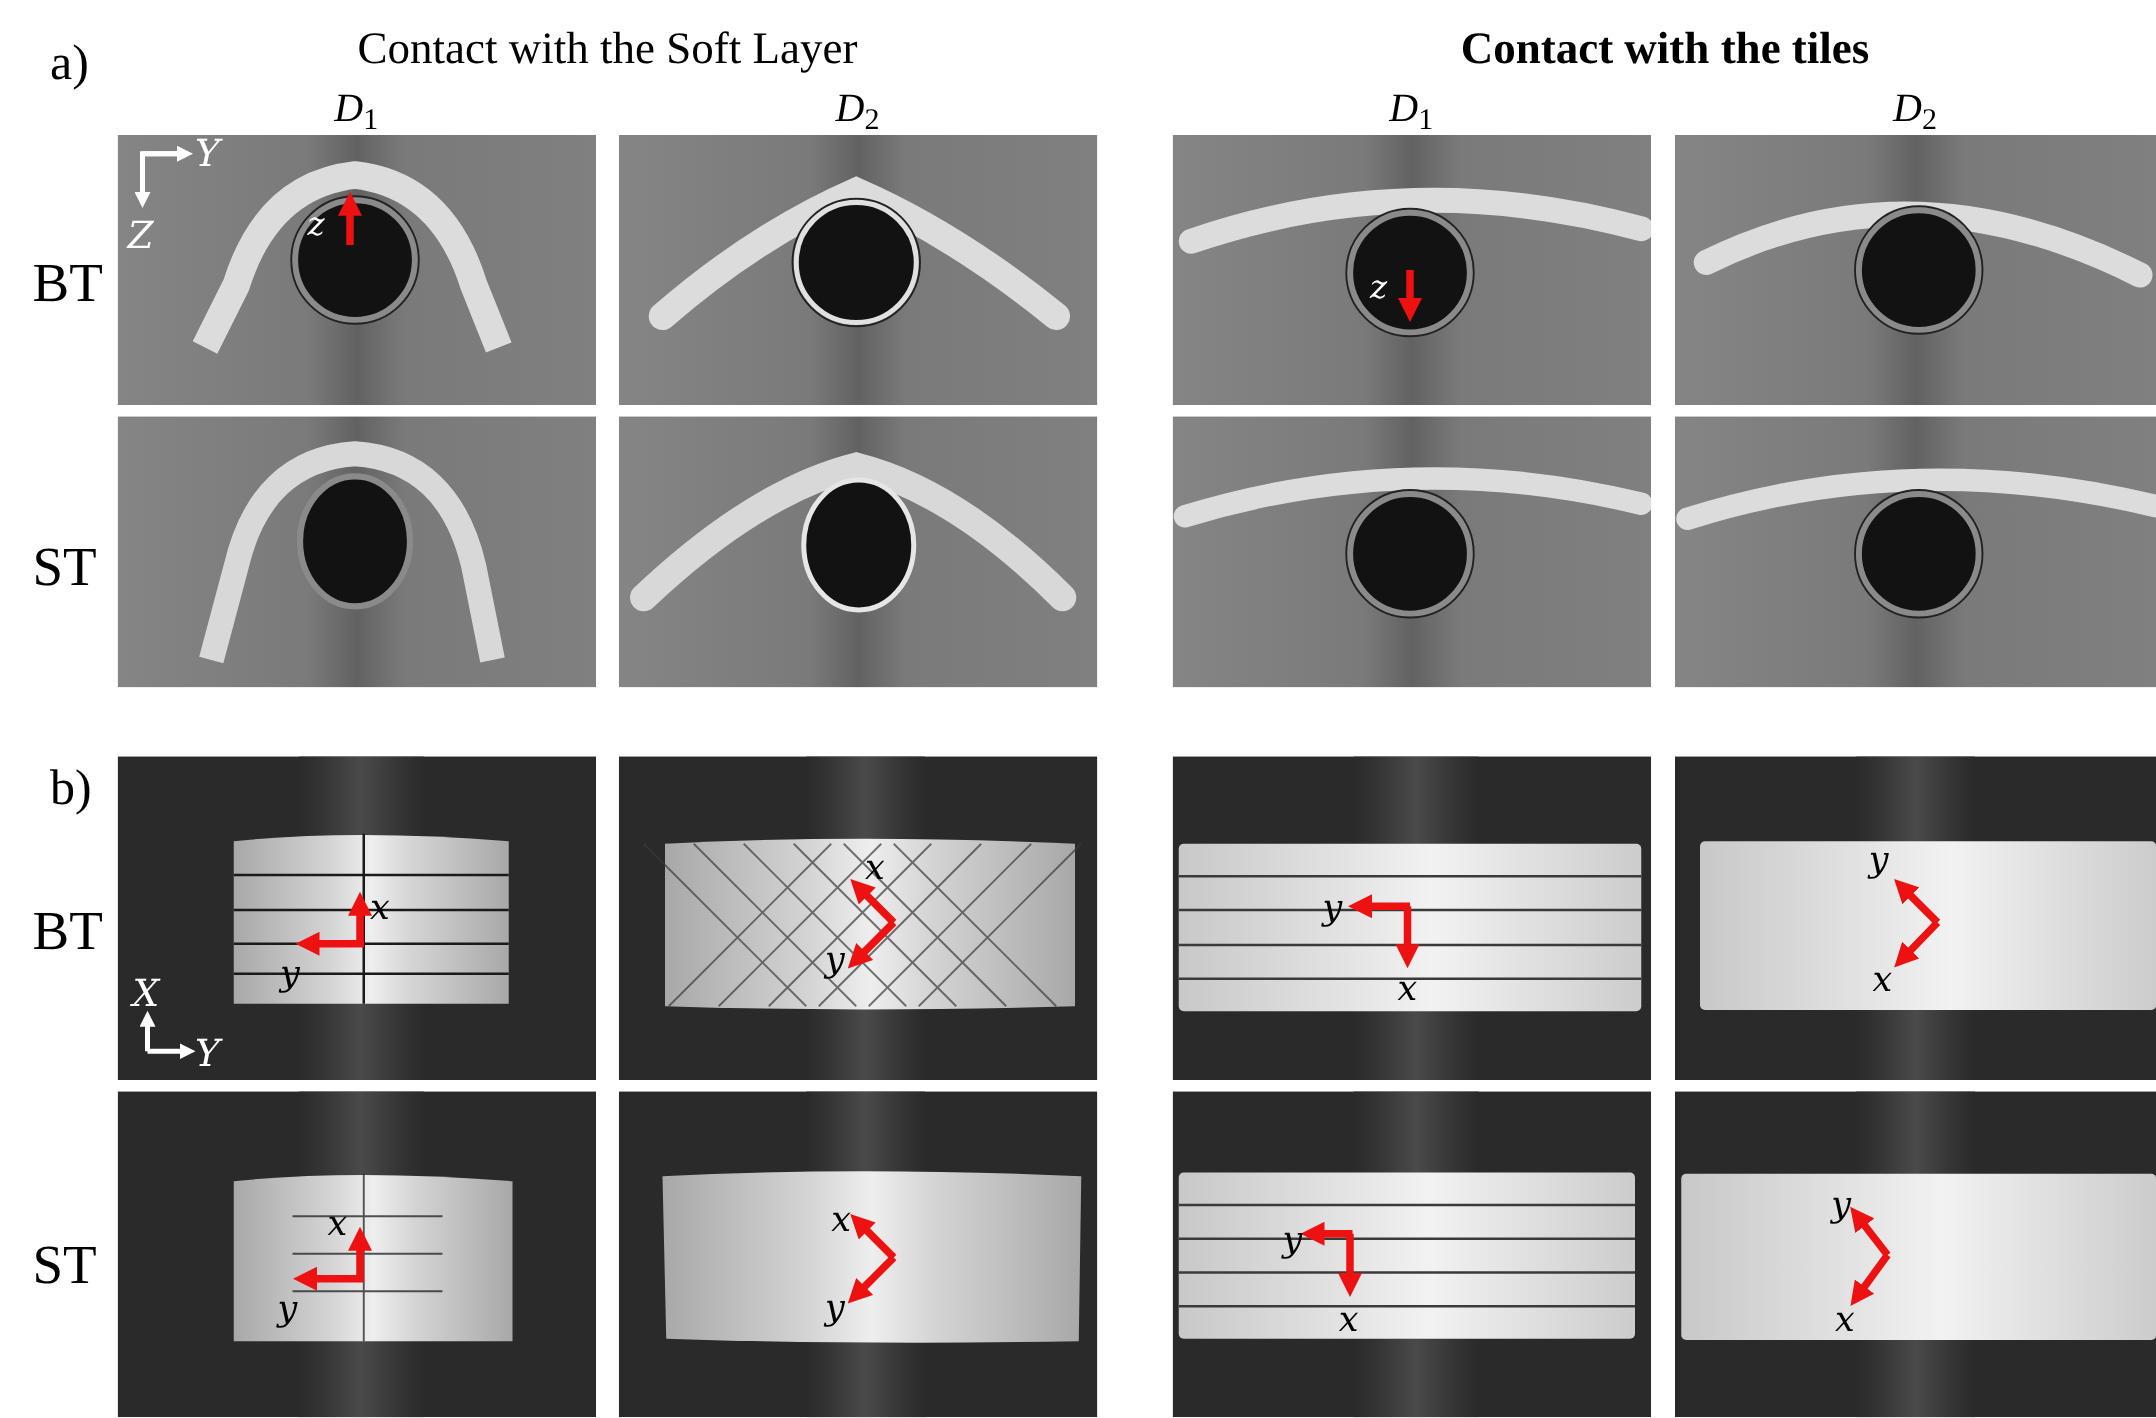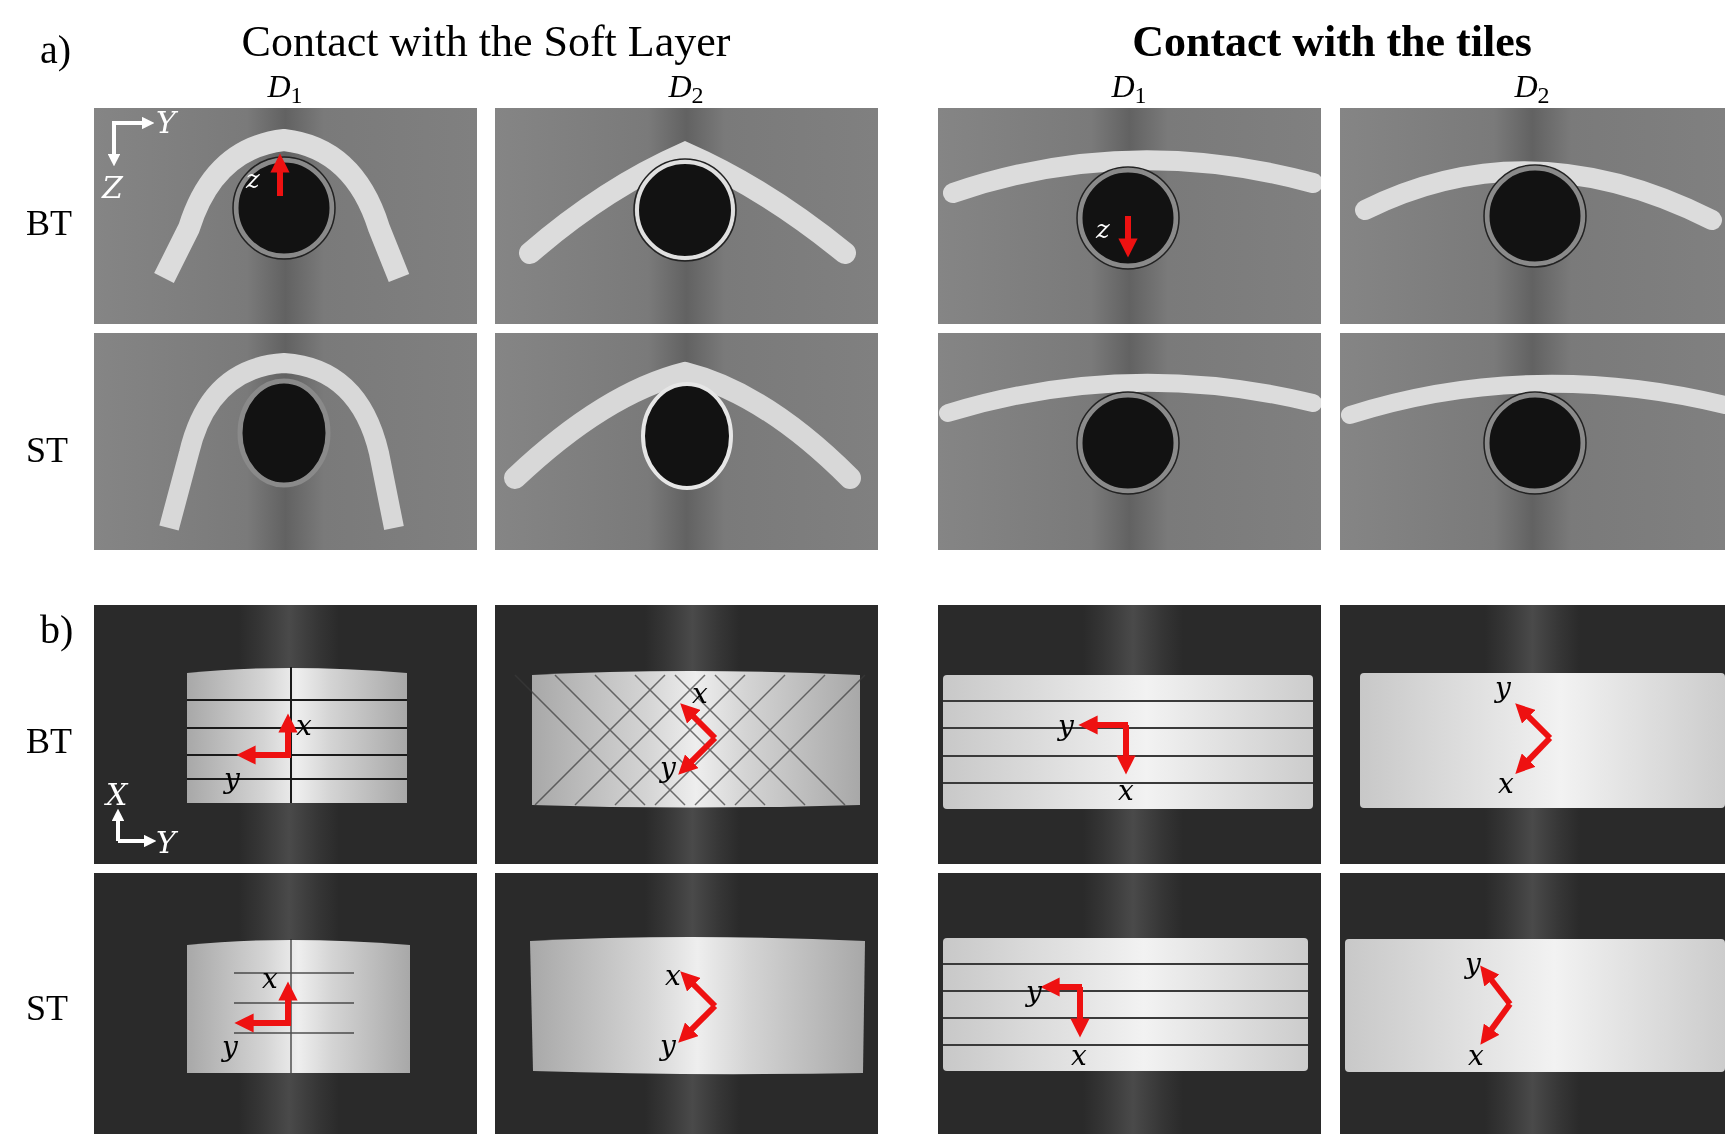--- a/index.html
+++ b/index.html
@@ -1,23 +1,23 @@
 <!DOCTYPE html>
 <html><head>
 <meta charset="utf-8">
 <style>
   html, body { margin:0; padding:0; background:#ffffff; }
   body { width:1725px; height:1134px; position:relative; overflow:hidden;
          font-family:"Liberation Serif", "DejaVu Serif", serif; color:#000; }
   .abs { position:absolute; }
   .part-label { font-size:40px; line-height:1; }
-  .group-title { font-size:44px; line-height:1; white-space:nowrap; transform:translateX(-50%); }
+  .group-title { font-size:36px; line-height:1; white-space:nowrap; transform:translateX(-50%); }
   .col-label { font-size:32px; font-style:italic; line-height:1; transform:translateX(-50%); white-space:nowrap; }
   .col-label sub { font-style:normal; font-size:24px; vertical-align:-6px; }
-  .row-label { font-size:36px; line-height:1; }
+  .row-label { font-size:44px; line-height:1; }
   .panel { position:absolute; overflow:hidden; }
   .panel svg { position:absolute; left:0; top:0; width:100%; height:100%; }
 </style>
 </head>
 <body>
 
 <div class="abs part-label" style="left:40px;top:30px;">a)</div>
 <div class="abs part-label" style="left:40px;top:610px;">b)</div>
 
 <div class="abs group-title" style="left:486px;top:20px;">Contact with the Soft Layer</div>

